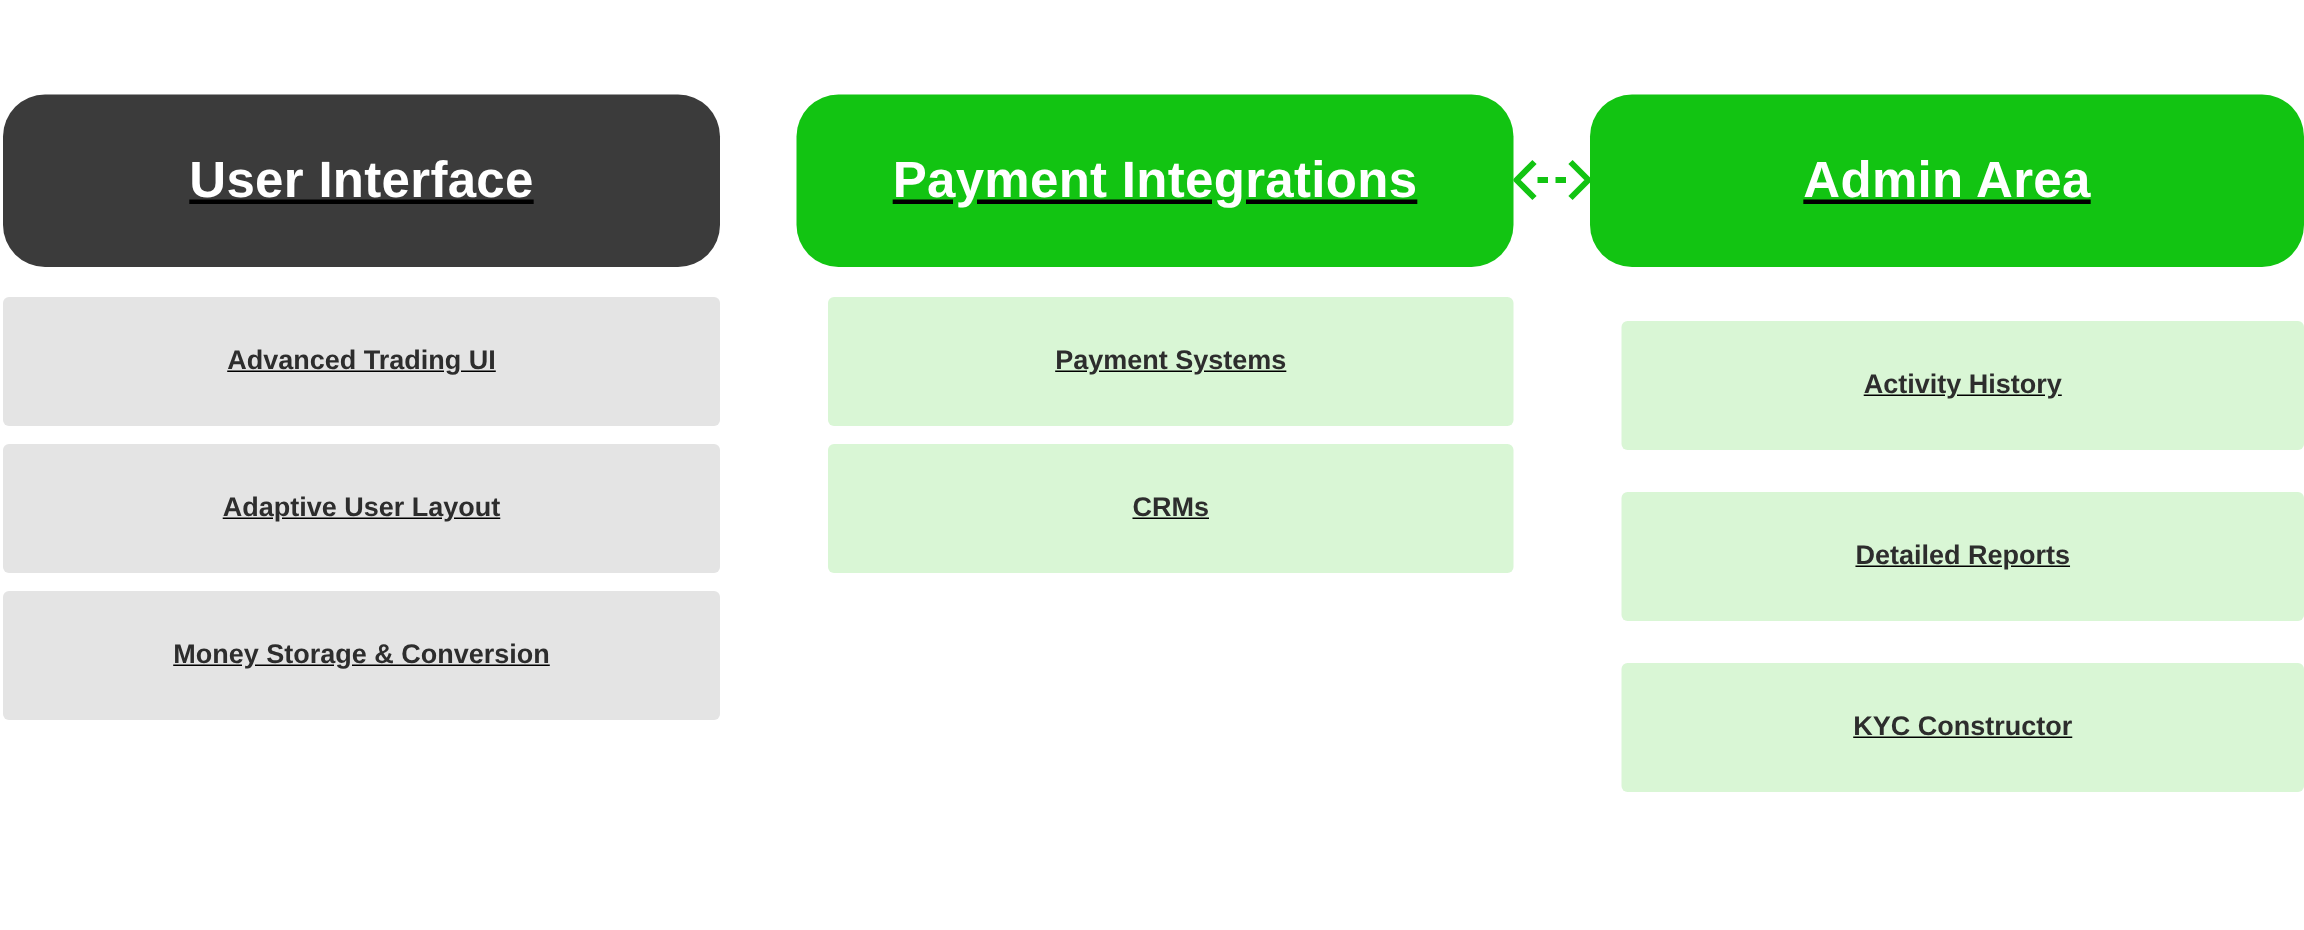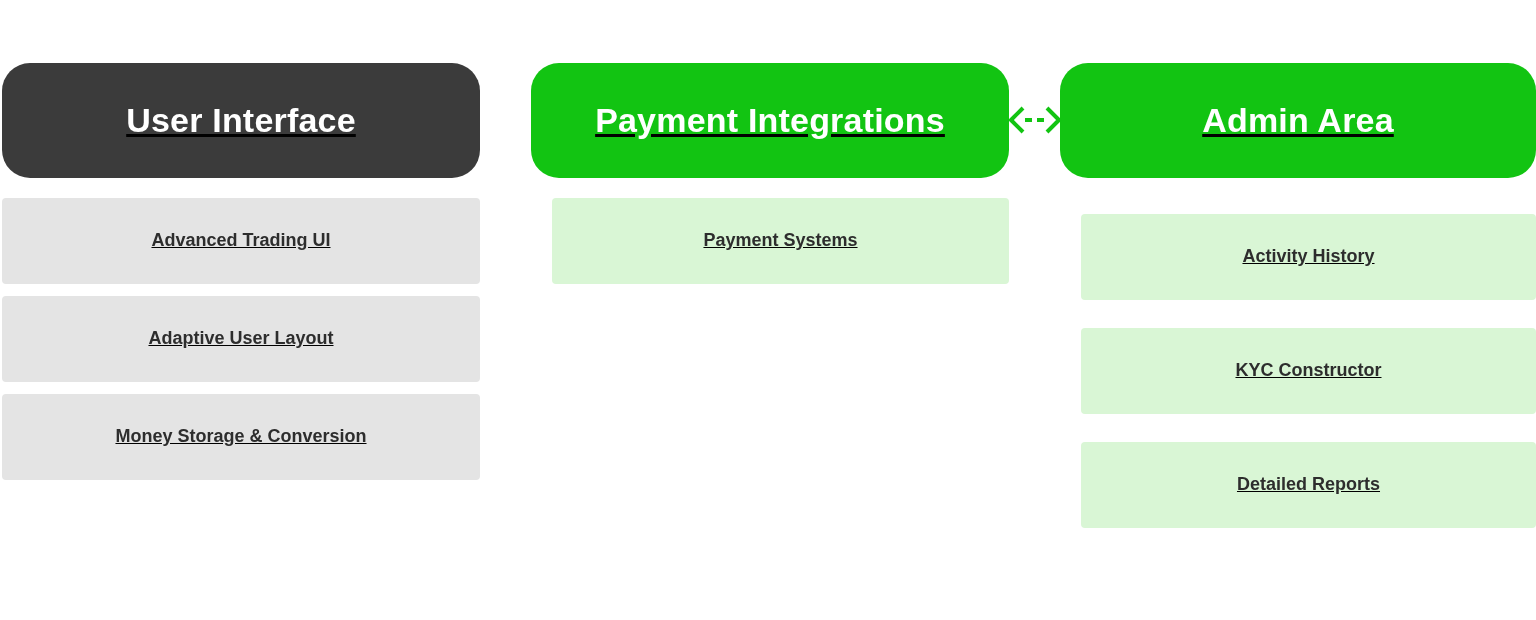--- a/index.html
+++ b/index.html
@@ -94,32 +94,33 @@
     <div class="item item-gray">Advanced Trading UI</div>
     <div class="item item-gray">Adaptive User Layout</div>
     <div class="item item-gray">Money Storage &amp; Conversion</div>
   </div>
 
   <div class="gap"></div>
 
   <div class="col">
     <div class="header-box header-green">Payment Integrations</div>
     <div class="item item-green">Payment Systems</div>
+    <div class="item item-green">CRMs</div>
   </div>
 
   <div class="gap">
     <div class="connector">
       <svg viewBox="0 0 58 34" xmlns="http://www.w3.org/2000/svg">
         <polyline class="stroke" points="17,5 5,17 17,29"></polyline>
         <line class="stroke dash" x1="19" y1="17" x2="39" y2="17"></line>
         <polyline class="stroke" points="41,5 53,17 41,29"></polyline>
       </svg>
     </div>
   </div>
 
   <div class="col col-3">
     <div class="header-box header-green">Admin Area</div>
     <div class="item item-green">Activity History</div>
+    <div class="item item-green">Detailed Reports</div>
     <div class="item item-green">KYC Constructor</div>
-    <div class="item item-green">Detailed Reports</div>
   </div>
 
 </div>
 
 </body></html>

